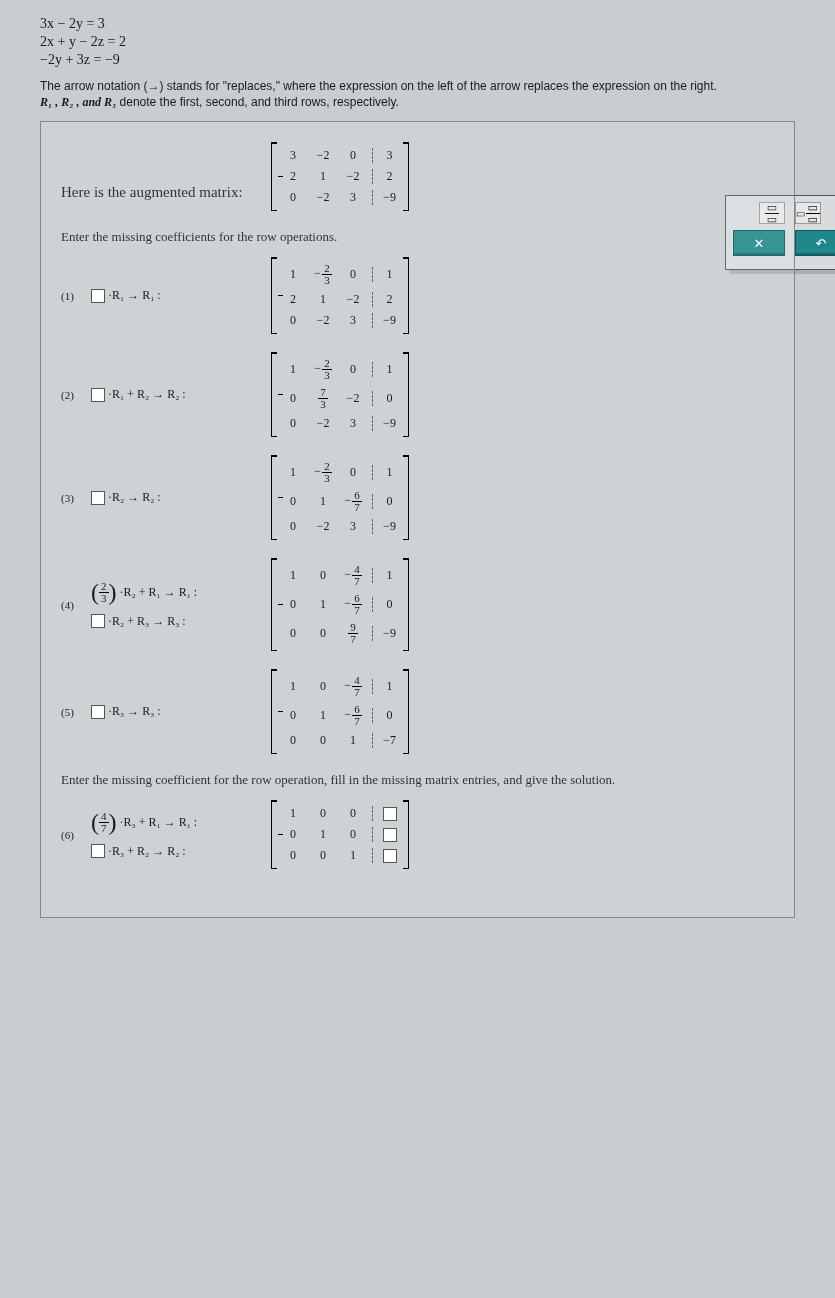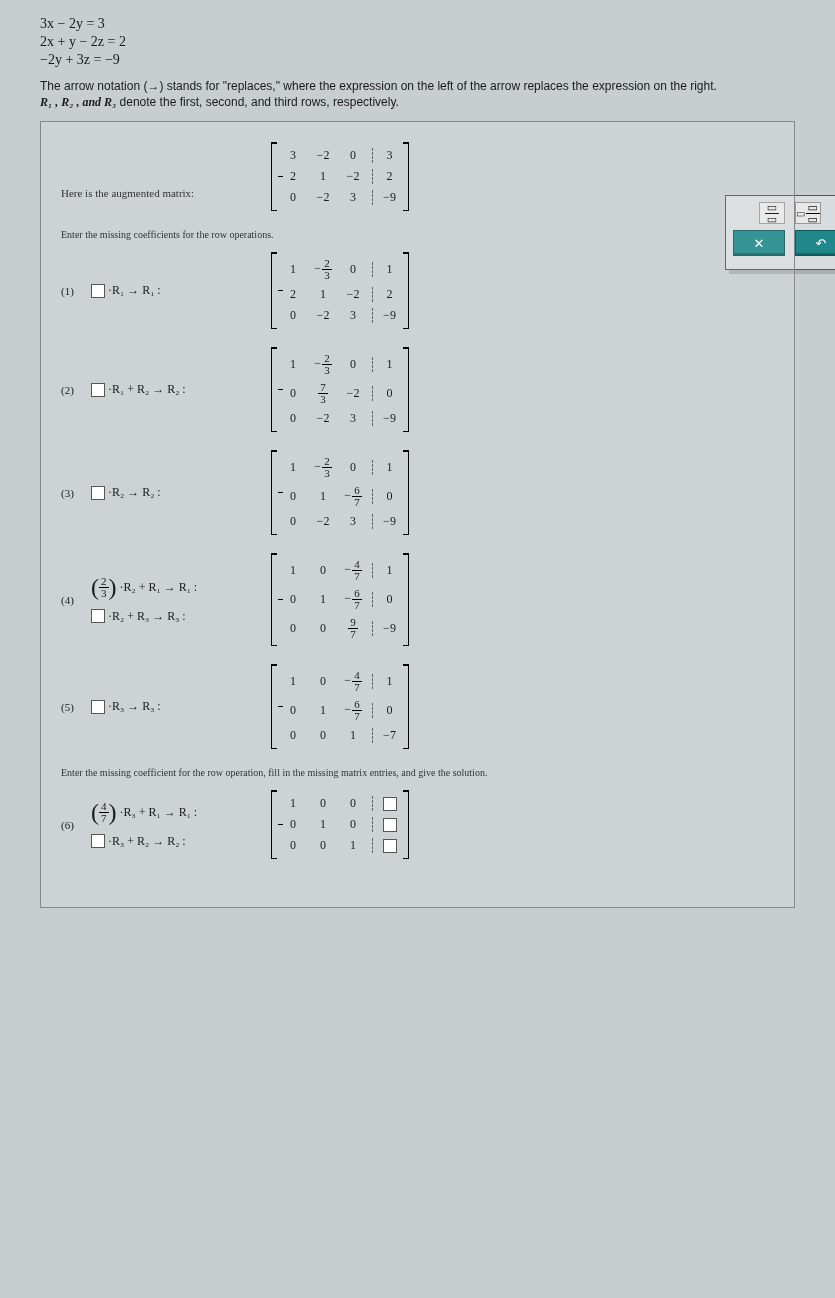--- a/index.html
+++ b/index.html
@@ -43,21 +43,21 @@
     width: 52px; height: 26px;
     background: #20888a;
     color: #fff;
     display: flex; align-items:center; justify-content:center;
     border: 1px solid #0a5a5c;
     box-shadow: inset 0 -2px 0 rgba(0,0,0,.25);
     font-size: 13px;
     cursor: pointer;
   }
   .row { display: flex; align-items: center; margin-bottom: 18px; }
-  .left-label { width: 200px; font-size: 11px; color: #333; margin-top: 32px; }
+  .left-label { width: 200px; font-size: 15px; color: #333; margin-top: 32px; }
   .step-num { width: 30px; font-size: 11px; }
   .op-col { width: 170px; font-size: 12px; display:flex; flex-direction:column; gap:10px; }
   .op { display: flex; align-items: center; gap: 3px; }
   .blank {
     display: inline-block;
     width: 14px; height: 14px;
     border: 1px solid #555;
     background: #fff;
     vertical-align: middle;
   }
@@ -82,21 +82,21 @@
   .matrix .tr { position:absolute; top:0; right:0; width:5px; height:1.5px; background:#000;}
   .matrix .bl { position:absolute; bottom:0; left:0; width:5px; height:1.5px; background:#000;}
   .matrix .br { position:absolute; bottom:0; right:0; width:5px; height:1.5px; background:#000;}
   .mrow { display: flex; align-items: center; }
   .mcell { width: 30px; text-align: center; padding: 3px 0; }
   .aug { border-left: 1px dashed #666; margin-left: 4px; padding-left: 4px; width:30px; text-align:center;}
   .frac { display: inline-flex; flex-direction: column; align-items: center; font-size: 11px; line-height:1; vertical-align: middle;}
   .frac .n { border-bottom: 1px solid #000; padding: 0 2px;}
   .frac .d { padding: 0 2px;}
   .neg { margin-right: 1px;}
-  .section-hdr { font-size: 10px; color: #333; margin: 12px 0; }
+  .section-hdr { font-size: 13px; color: #333; margin: 12px 0; }
   .sol-row { display:flex; gap: 40px; align-items:center; margin-top: 20px; font-size:12px;}
   .sol-item { display:flex; align-items:center; gap:4px;}
   .paren-frac { display:inline-flex; align-items:center;}
   .big-paren { font-size: 24px; line-height:0; }
 </style>
 </head>
 <body>
 
 <div class="header">
   <div class="eqs">

